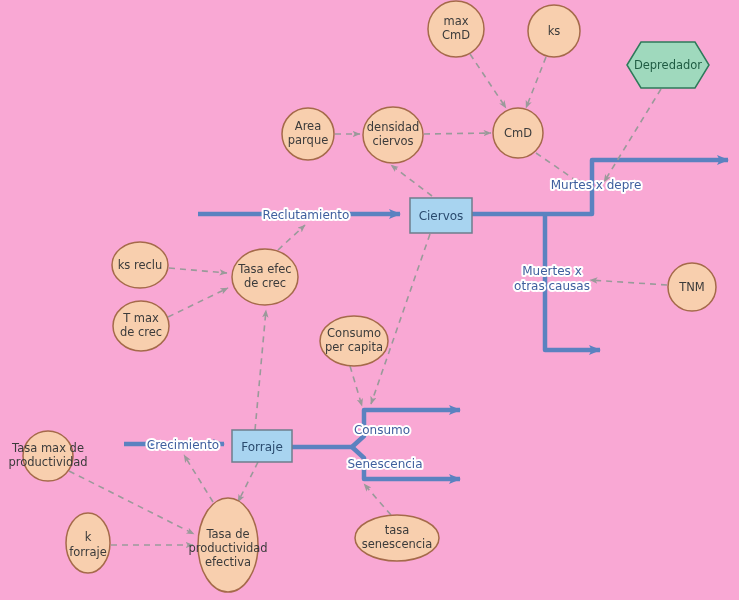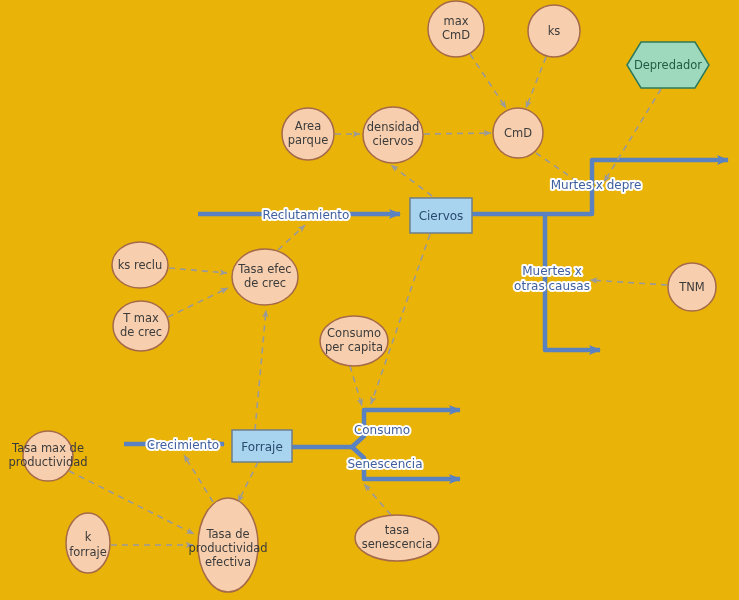--- a/index.html
+++ b/index.html
@@ -10,21 +10,21 @@
   body {
     width: 739px;
     height: 600px;
     font-family: "DejaVu Sans", sans-serif;
     overflow: hidden;
   }
   #canvas {
     position: relative;
     width: 739px;
     height: 600px;
-    background: #eab308;
+    background: #f9a8d4;
   }
   #diagram-svg {
     position: absolute;
     top: 0;
     left: 0;
     width: 739px;
     height: 600px;
   }
   text {
     font-family: "DejaVu Sans", sans-serif;

